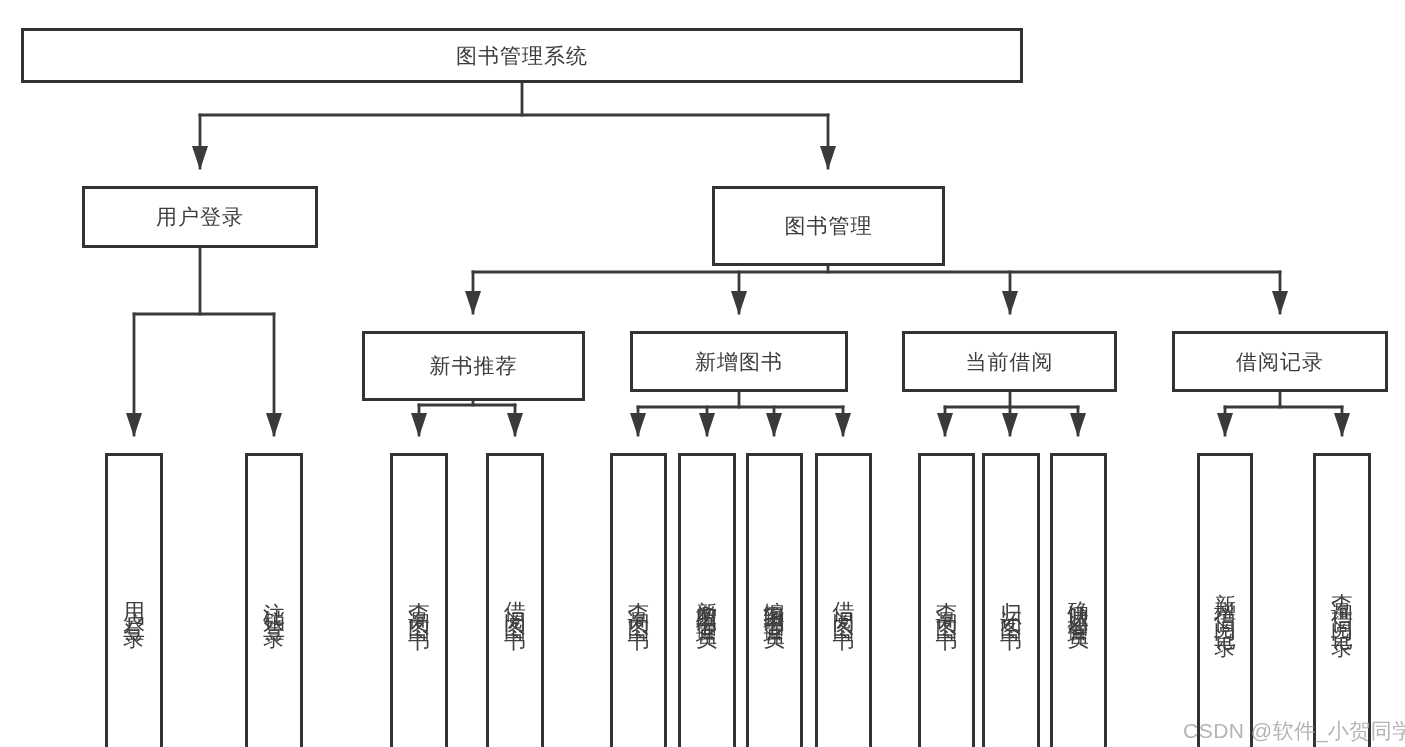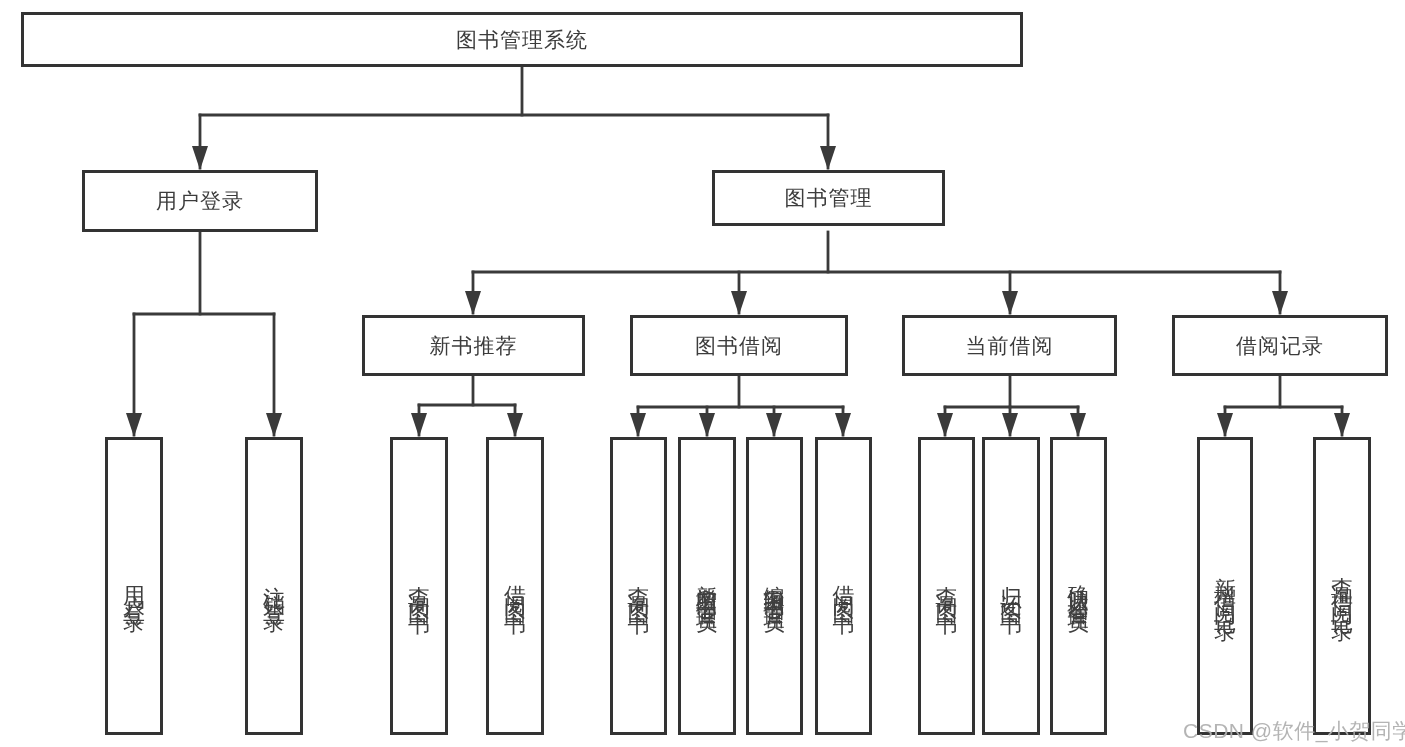--- a/index.html
+++ b/index.html
@@ -24,20 +24,21 @@
   }
   .box {
     position: absolute;
     box-sizing: border-box;
     background: #ffffff;
     border: 3px solid #333333;
     display: flex;
     align-items: center;
     justify-content: center;
     z-index: 2;
+    margin-top: 16px;
   }
   .hbox span {
     font-size: 21px;
     color: #3c3c3c;
     letter-spacing: 1px;
     white-space: nowrap;
   }
   .leaf {
     top: 437px;
     height: 298px;
@@ -127,29 +128,29 @@
     </g>
   </svg>
 
   <div class="box hbox" style="left:21px; top:12px; width:1002px; height:55px;">
     <span>图书管理系统</span>
   </div>
 
   <div class="box hbox" style="left:82px; top:170px; width:236px; height:62px;">
     <span>用户登录</span>
   </div>
-  <div class="box hbox" style="left:712px; top:170px; width:233px; height:56px;">
+  <div class="box hbox" style="left:712px; top:170px; width:233px; height:80px;">
     <span>图书管理</span>
   </div>
 
-  <div class="box hbox" style="left:362px; top:315px; width:223px; height:61px;">
+  <div class="box hbox" style="left:362px; top:315px; width:223px; height:70px;">
     <span>新书推荐</span>
   </div>
   <div class="box hbox" style="left:630px; top:315px; width:218px; height:61px;">
-    <span>图书借阅</span>
+    <span>新增图书</span>
   </div>
   <div class="box hbox" style="left:902px; top:315px; width:215px; height:61px;align-items:center;">
     <span>当前借阅</span>
   </div>
   <div class="box hbox" style="left:1172px; top:315px; width:216px; height:61px;">
     <span>借阅记录</span>
   </div>
 
   <div class="box leaf" style="left:105px; width:58px;">
     <span>用户登录</span>

